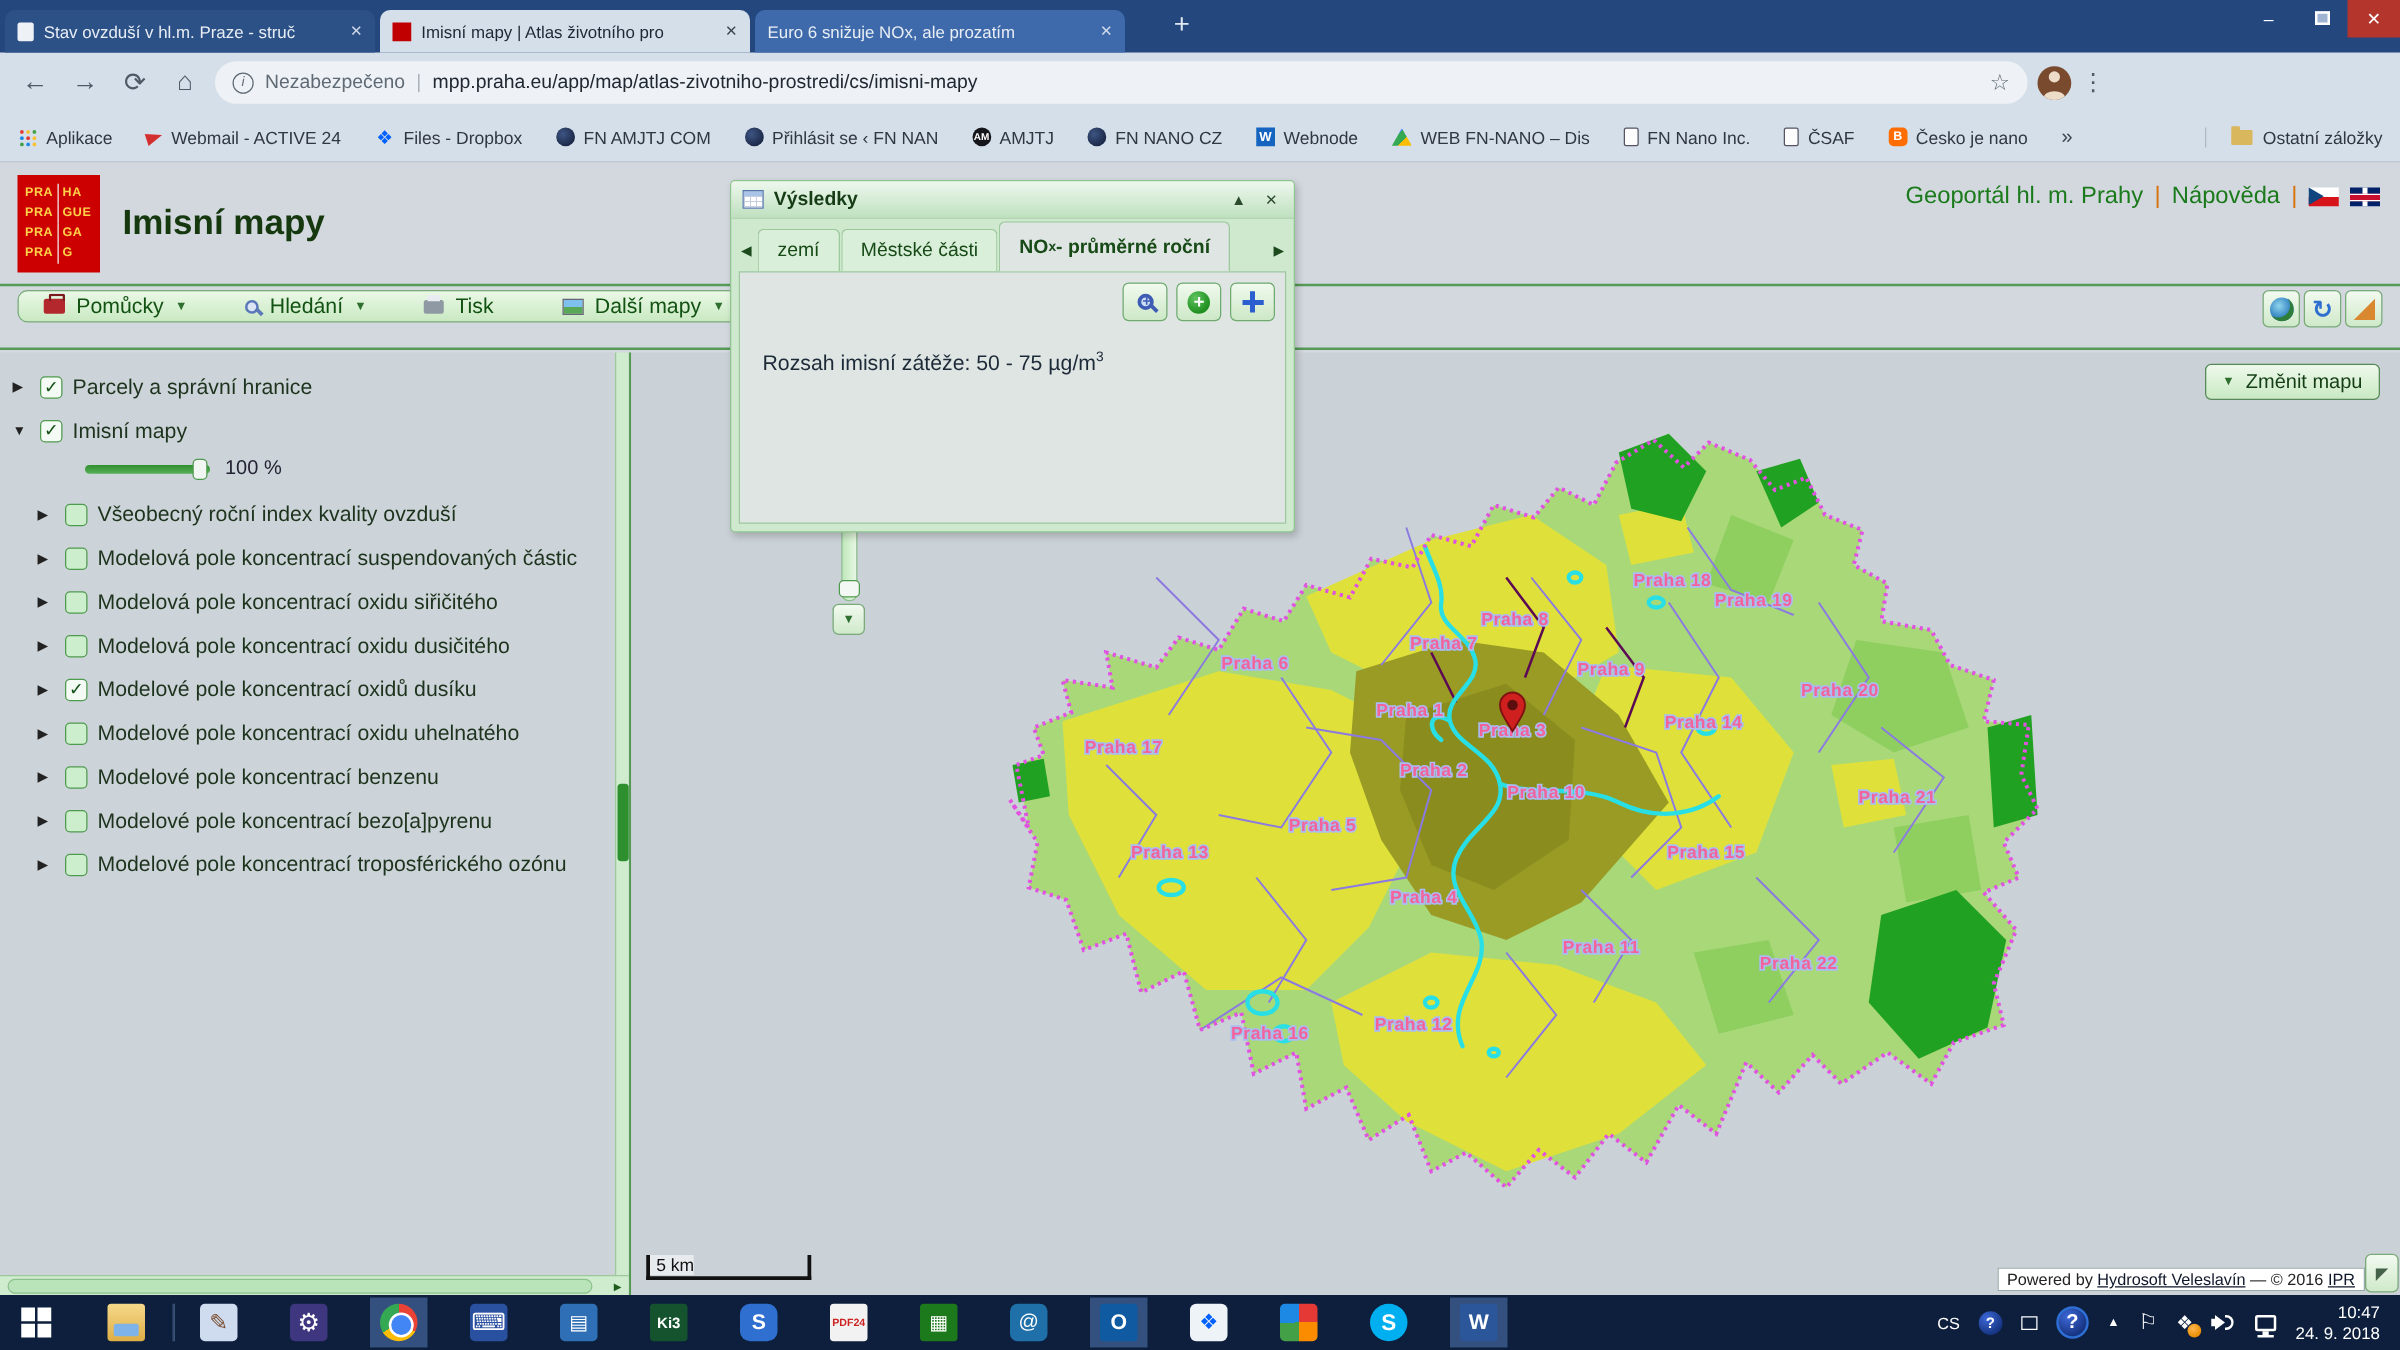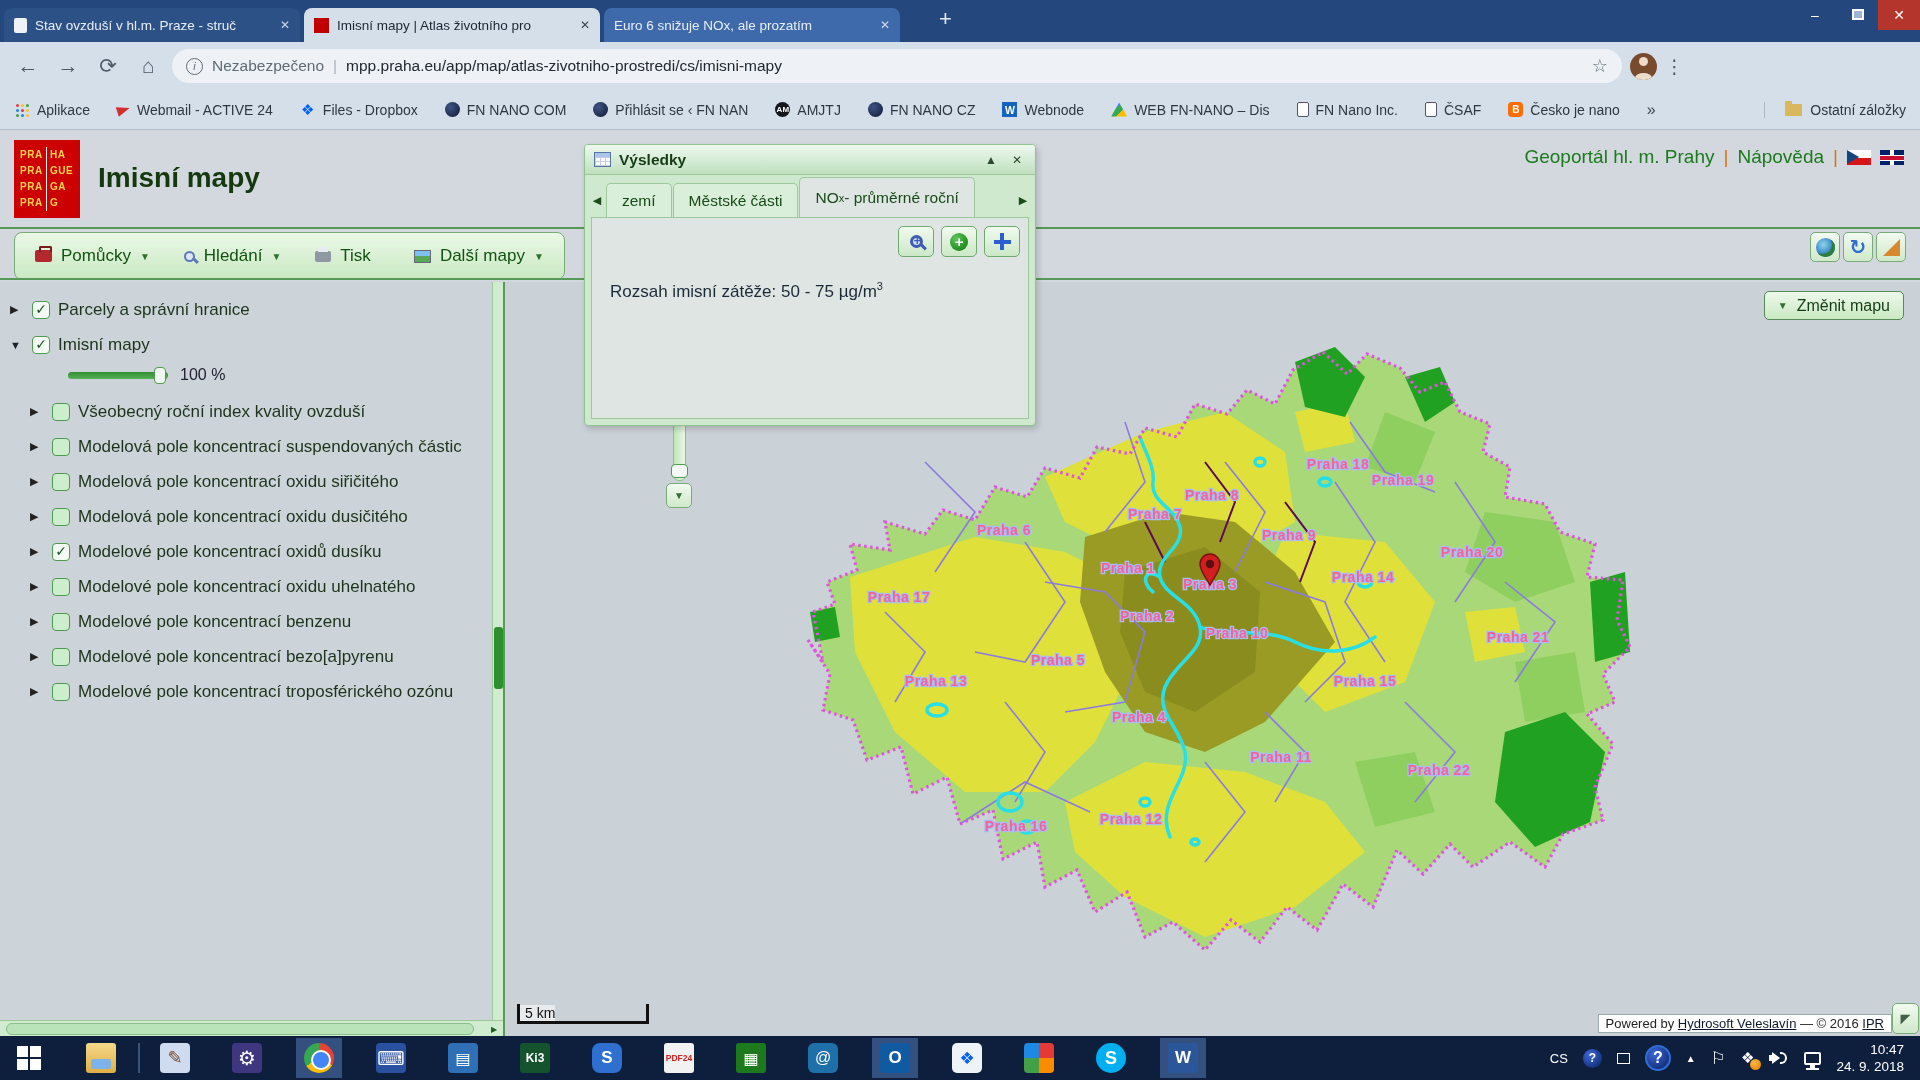--- a/index.html
+++ b/index.html
@@ -74,22 +74,22 @@
   .flag { width:24px; height:15px; display:inline-block; }
   .flag-cz { background:linear-gradient(#fff 50%, #d7141a 50%); position:relative; }
   .flag-cz::before { content:""; position:absolute; left:0; top:0; border-left:12px solid #11457e; border-top:7.5px solid transparent; border-bottom:7.5px solid transparent; }
   .flag-uk { background:#012169; position:relative; overflow:hidden; }
   .flag-uk::before { content:""; position:absolute; left:10px; top:-2px; width:4px; height:20px; background:#fff; box-shadow:0 0 0 0 #fff; }
   .flag-uk::after { content:""; position:absolute; left:-2px; top:5.5px; width:28px; height:4px; background:#c8102e; border-top:1px solid #fff; border-bottom:1px solid #fff; }
 
   .hr-green { position:absolute; left:0; width:100%; height:2px; background:#579957; }
 
   .app-toolbar-row { position:absolute; top:100px; left:0; width:100%; height:44px; }
-  .green-toolbar { position:absolute; left:14px; top:2px; height:48px; border:1px solid #79ab79; border-radius:8px;
-      background:linear-gradient(#eaf8e6,#c9e9c2); display:flex; padding:0 20px; gap:34px; }
+  .green-toolbar { position:absolute; left:14px; top:2px; height:26px; border:1px solid #79ab79; border-radius:8px;
+      background:linear-gradient(#eaf8e6,#c9e9c2); display:flex; padding:0 20px; gap:46px; }
   .gt-item { display:flex; align-items:center; gap:9px; font-size:17px; color:#125212; }
   .gt-caret { font-size:10px; color:#2f6f2f; }
   .tool-case { width:17px; height:12px; background:#b3282d; border-radius:2px; position:relative; }
   .tool-case::before { content:""; position:absolute; top:-4px; left:4px; width:9px; height:4px; border:2px solid #7c1b1f; border-bottom:none; border-radius:2px 2px 0 0; }
   .tool-search { width:11px; height:11px; border:2.6px solid #5b79b8; border-radius:50%; position:relative; background:#dce6f5; }
   .tool-search::after { content:""; position:absolute; width:7px; height:2.6px; background:#5b79b8; transform:rotate(45deg); right:-6px; bottom:-2px; }
   .tool-print { width:16px; height:11px; background:#8f99a3; border-radius:2px; position:relative; }
   .tool-print::before { content:""; position:absolute; top:-4px; left:3px; width:10px; height:5px; background:#e8ecf0; }
   .tool-map { width:17px; height:13px; border:1px solid #667; background:linear-gradient(#7ec0ee 48%, #58a858 48%); }
 
@@ -158,21 +158,21 @@
   .res-ic { width:17px; height:15px; background:#fff; border:1px solid #5577aa;
       background-image:linear-gradient(#aac4e8 4px, transparent 4px),
         repeating-linear-gradient(90deg,#c5cede 0 1px, transparent 1px 5px),
         repeating-linear-gradient(#c5cede 0 1px, transparent 1px 4px); }
   .res-title { font-size:15.5px; font-weight:bold; color:#163c16; flex:1; }
   .res-ctl { font-size:12px; color:#2c4a2c; width:18px; text-align:center; }
   .res-tabs { height:42px; display:flex; align-items:flex-end; padding:0 4px; gap:1px; position:relative; }
   .res-scroll { width:16px; font-size:11px; color:#1d4a1d; padding-bottom:10px; text-align:center; }
   .res-tab { height:34px; padding:0 15px; display:flex; align-items:center; font-size:15.5px; color:#174a17;
       background:#d9efd9; border:1px solid #9cc89c; border-bottom:none; border-radius:5px 5px 0 0; white-space:nowrap; }
-  .res-tab.active { background:#dfe5e3; height:40px; font-weight:normal; position:relative; z-index:2; }
+  .res-tab.active { background:#dfe5e3; height:40px; font-weight:bold; position:relative; z-index:2; }
   .res-tab sub { font-size:11px; }
   .res-body { position:absolute; left:6px; right:6px; top:72px; bottom:6px; background:#dfe5e3; border:1px solid #9cc89c; }
   .res-btns { position:absolute; top:8px; right:8px; display:flex; gap:7px; }
   .res-btn { width:36px; height:31px; border:1px solid #6faa6f; border-radius:5px; background:linear-gradient(#f0faee,#cde8c7);
       display:flex; align-items:center; justify-content:center; position:relative; }
   .pb-zoom i { width:13px; height:13px; border:3px solid #3f5cb5; border-radius:50%; background:#cfe0f5; position:relative; display:block; }
   .pb-zoom i::before { content:"+"; position:absolute; top:-4px; left:1px; color:#3f5cb5; font-size:12px; font-weight:bold; }
   .pb-zoom i::after { content:""; position:absolute; width:8px; height:3px; background:#3f5cb5; transform:rotate(45deg); right:-7px; bottom:-3px; }
   .pb-add i { width:18px; height:18px; border-radius:50%; background:radial-gradient(circle at 35% 30%, #5fc45f, #1f8f1f 70%); color:#fff;
       font-size:15px; font-weight:bold; display:flex; align-items:center; justify-content:center; }
@@ -303,21 +303,21 @@
         <span>Webmail - ACTIVE 24</span>
       </div>
 
       <div class="bm">
         <span class="bm-ic ic-dropbox">❖</span>
         <span>Files - Dropbox</span>
       </div>
 
       <div class="bm">
         <span class="bm-ic ic-globe"></span>
-        <span>FN NANO COM</span>
+        <span>FN AMJTJ COM</span>
       </div>
 
       <div class="bm">
         <span class="bm-ic ic-globe"></span>
         <span>Přihlásit se ‹ FN NAN</span>
       </div>
 
       <div class="bm">
         <span class="bm-ic ic-am">AM</span>
         <span>AMJTJ</span>

